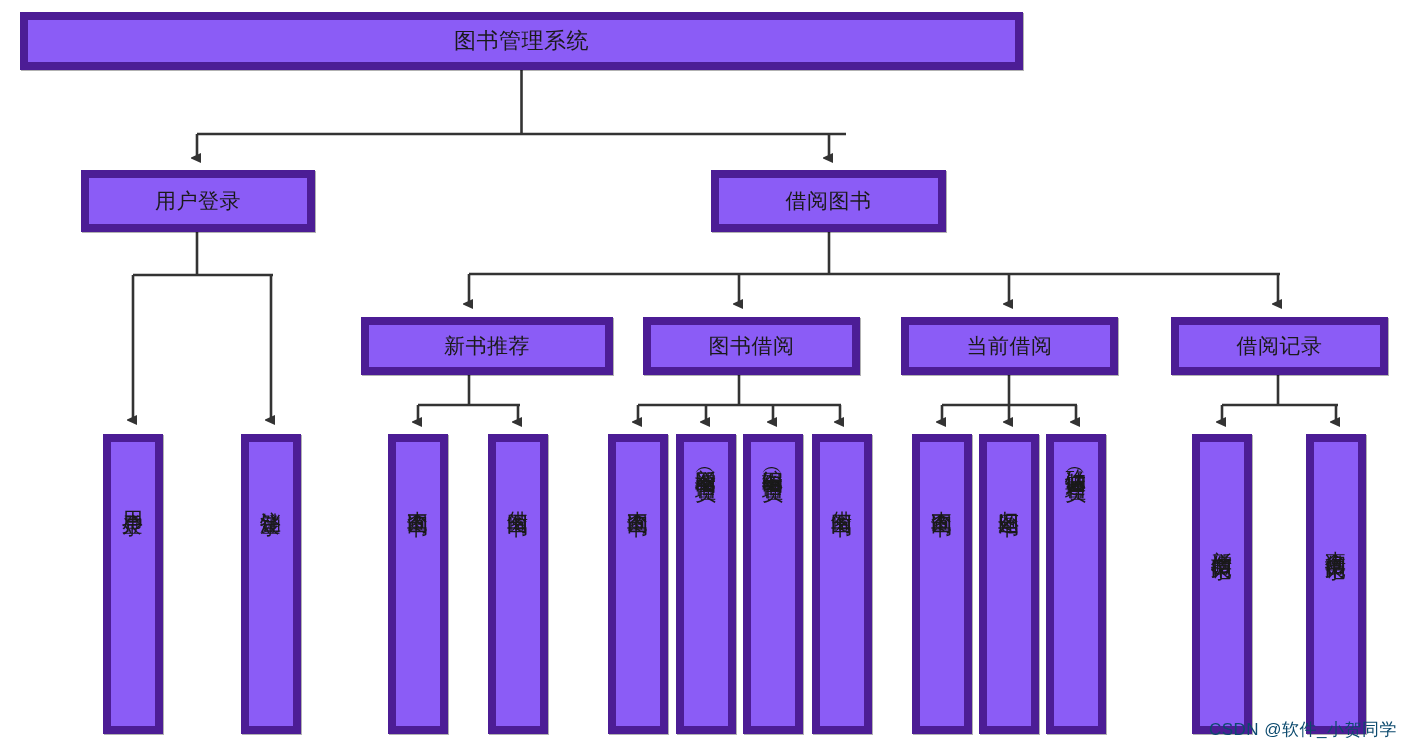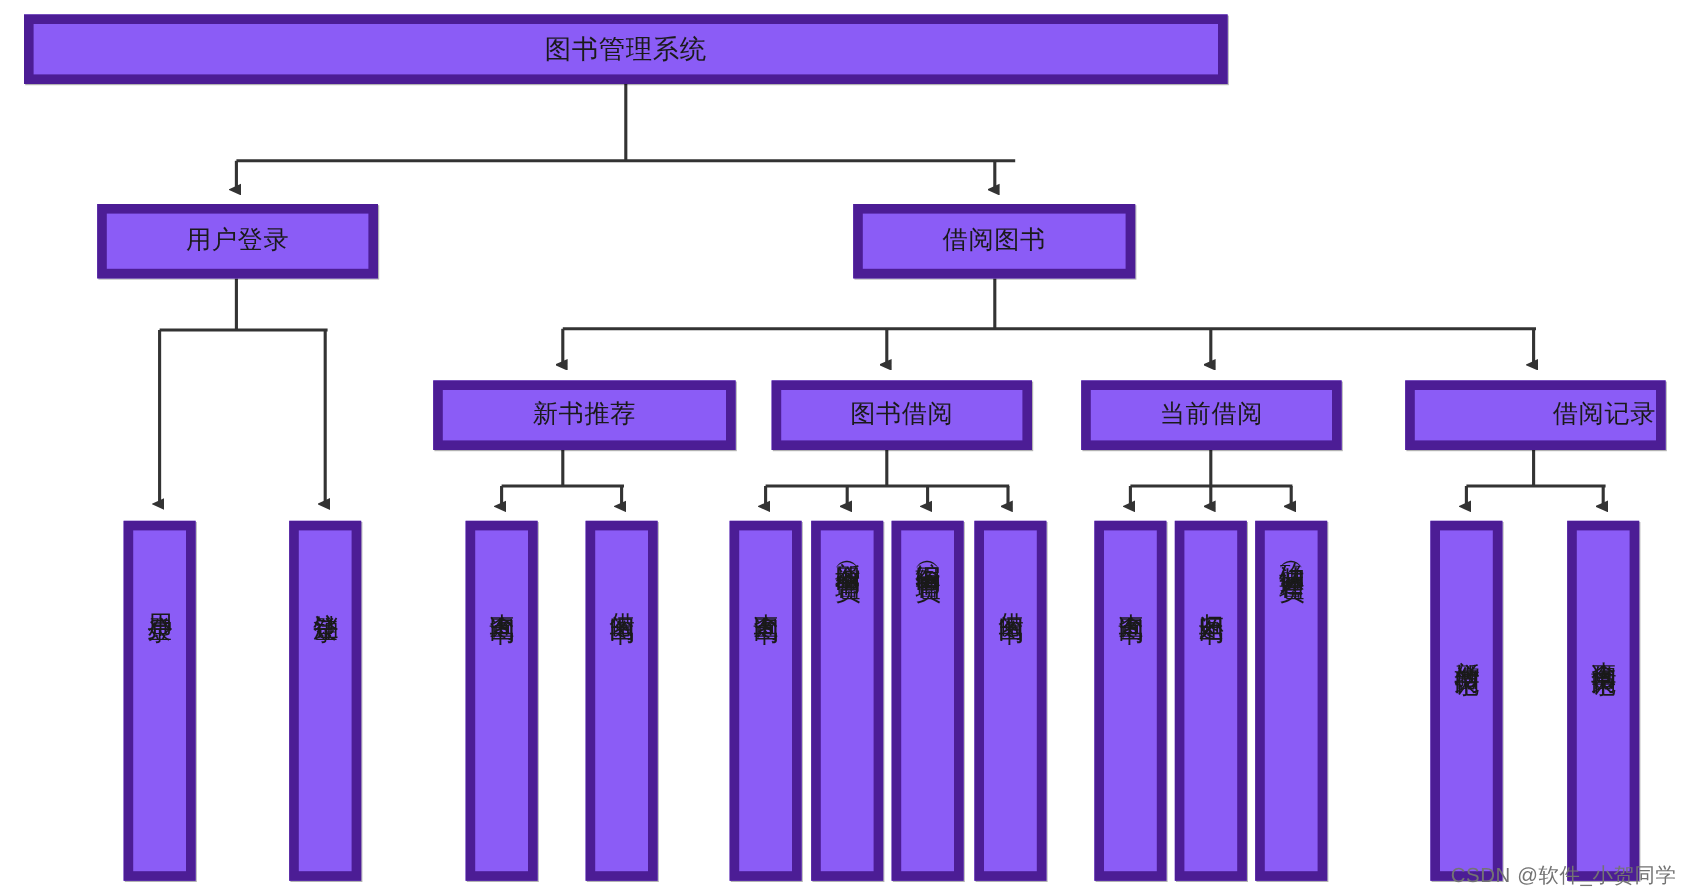--- a/index.html
+++ b/index.html
@@ -69,21 +69,21 @@
     margin-top: 86px;
   }
   .node.vertical.high .node-label {
     margin-top: 4px;
   }
   #watermark {
     position: absolute;
     right: 8px;
     bottom: 6px;
     font-size: 17px;
-    color: #737373;
+    color: #0c4a6e;
     letter-spacing: 0.5px;
     user-select: none;
   }
 </style>
 </head>
 <body>
 
 <div id="diagram-root">
 
   <svg id="edge-layer" viewBox="0 0 1405 747" width="1405" height="747" xmlns="http://www.w3.org/2000/svg">
@@ -149,21 +149,21 @@
 
   <div class="node horizontal" style="left:361px; top:317px; width:252px; height:58px;">
     <span class="node-label">新书推荐</span>
   </div>
   <div class="node horizontal" style="left:631px; top:317px; width:217px; height:58px;margin-left:12px;">
     <span class="node-label">图书借阅</span>
   </div>
   <div class="node horizontal" style="left:901px; top:317px; width:217px; height:58px;">
     <span class="node-label">当前借阅</span>
   </div>
-  <div class="node horizontal" style="left:1171px; top:317px; width:217px; height:58px;justify-content:flex-end;">
+  <div class="node horizontal" style="left:1171px; top:317px; width:217px; height:58px;">
     <span class="node-label">借阅记录</span>
   </div>
 
   <div class="node vertical mid" style="left:103px; top:434px; width:60px; height:300px;">
     <span class="node-label">用户登录</span>
   </div>
   <div class="node vertical mid" style="left:241px; top:434px; width:60px; height:300px;">
     <span class="node-label">注销登录</span>
   </div>
 

